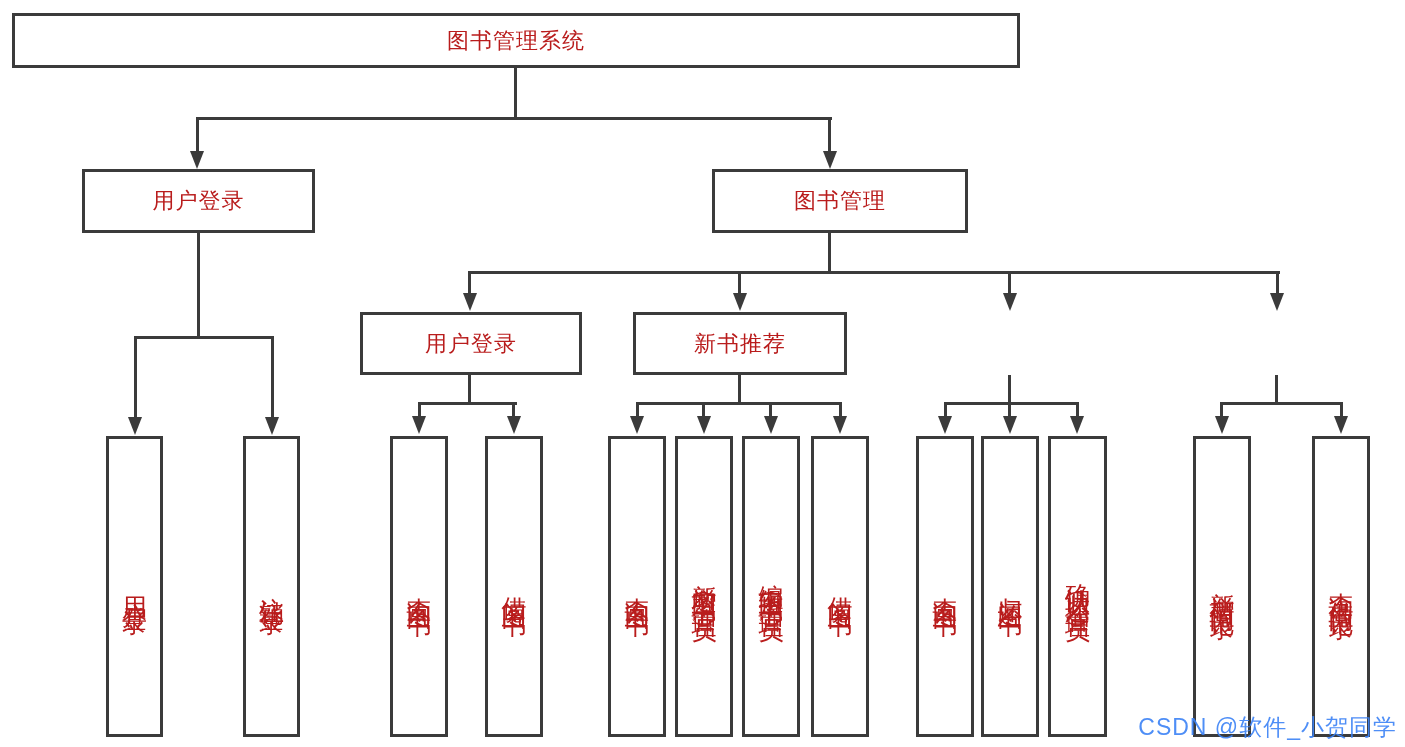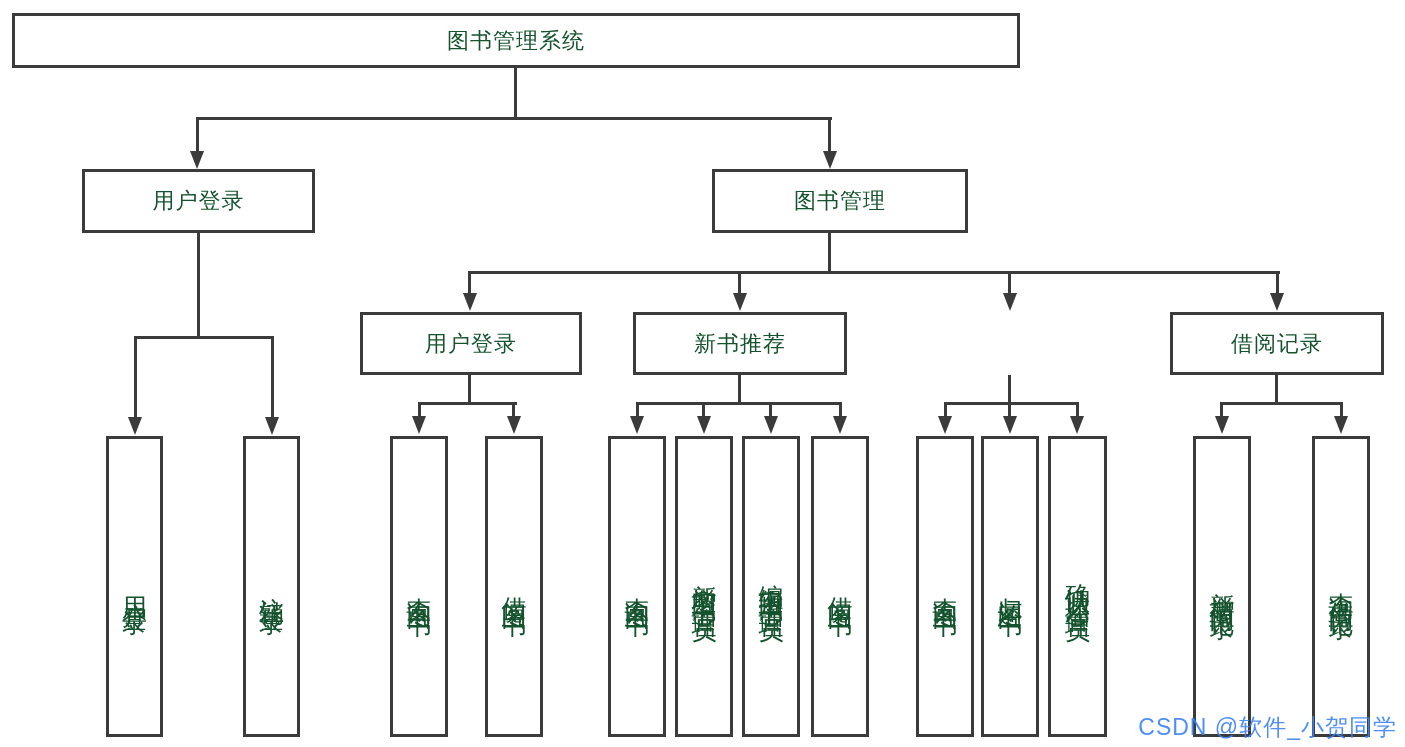--- a/index.html
+++ b/index.html
@@ -13,21 +13,21 @@
     height: 747px;
     background: #ffffff;
     font-family: "Liberation Sans", "DejaVu Sans", sans-serif;
     overflow: hidden;
   }
   .box {
     position: absolute;
     box-sizing: border-box;
     border: 3px solid #3b3b3b;
     background: #ffffff;
-    color: #14532d;
+    color: #b91c1c;
     display: flex;
     align-items: center;
     justify-content: center;
     text-align: center;
   }
   .hbox {
     font-size: 22px;
     letter-spacing: 1px;
     white-space: nowrap;
   }
@@ -107,23 +107,20 @@
     <div class="line" style="left:1276px; top:271px; width:3px; height:25px;"></div>
     <div class="arrow" style="left:1270px; top:293px;"></div>
   </div>
 
   <div class="box hbox" style="left:360px; top:312px; width:222px; height:63px;">
     <span>用户登录</span>
   </div>
   <div class="box hbox" style="left:633px; top:312px; width:214px; height:63px;">
     <span>新书推荐</span>
   </div>
-  <div class="box hbox" style="left:1170px; top:312px; width:214px; height:63px;">
-    <span>借阅记录</span>
-  </div>
 
   <div>
     <div class="line" style="left:468px; top:375px; width:3px; height:30px;"></div>
     <div class="line" style="left:418px; top:402px; width:99px; height:3px;"></div>
     <div class="line" style="left:418px; top:402px; width:3px; height:17px;"></div>
     <div class="arrow" style="left:412px; top:416px;"></div>
     <div class="line" style="left:512px; top:402px; width:3px; height:17px;"></div>
     <div class="arrow" style="left:507px; top:416px;"></div>
   </div>
 

